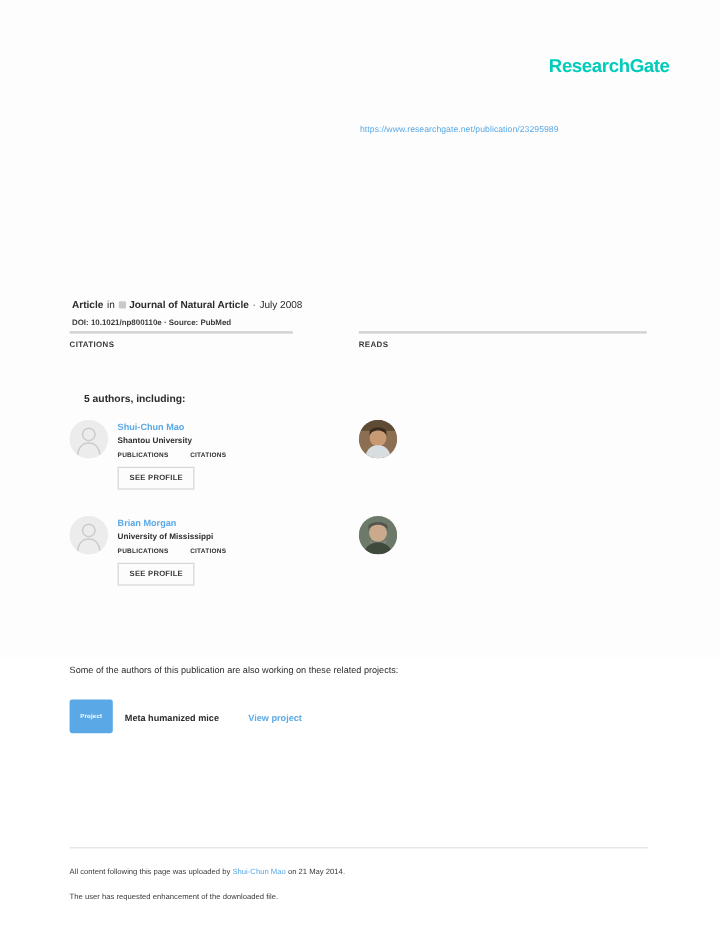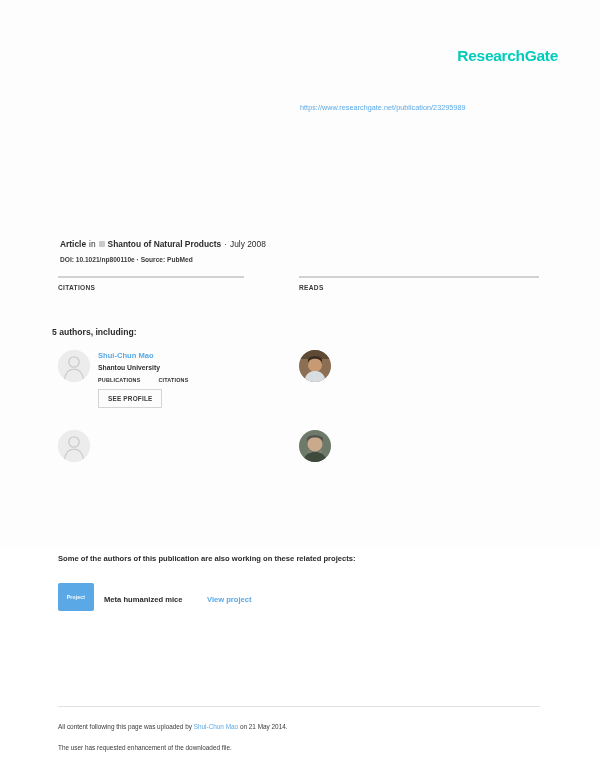--- a/index.html
+++ b/index.html
@@ -31,21 +31,21 @@
     top: 103px; left: 300px;
     font-size: 7.2px;
     color: #5aa9e6;
     white-space: nowrap;
     letter-spacing: 0.05px;
   }
 
   
   .meta-block {
     position: absolute;
-    top: 238px; left: 60px;
+    top: 248px; left: 60px;
     width: 480px;
   }
   .meta-line1 {
     font-size: 8.4px;
     color: #2b2b2b;
     white-space: nowrap;
     line-height: 12px;
     display: flex;
     align-items: center;
     gap: 3px;
@@ -86,21 +86,21 @@
     margin-top: 6px;
     font-size: 6.6px;
     font-weight: bold;
     color: #3a3a3a;
     letter-spacing: 0.3px;
   }
 
   
   .authors-header {
     position: absolute;
-    top: 327px; left: 52px;
+    top: 327px; left: 70px;
     font-size: 8.6px;
     font-weight: bold;
     color: #2b2b2b;
   }
   .authors-grid {
     position: absolute;
     top: 350px; left: 58px;
     width: 482px;
   }
   .author-row { display: flex; }
@@ -157,21 +157,21 @@
     color: #3a3a3a;
     letter-spacing: 0.2px;
     white-space: nowrap;
   }
 
   
   .projects-header {
     position: absolute;
     top: 554px; left: 58px;
     font-size: 7.6px;
-    font-weight: bold;
+    font-weight: normal;
     color: #2b2b2b;
     white-space: nowrap;
     text-align: right;
   }
   .project-item {
     position: absolute;
     top: 583px; left: 58px;
     display: flex;
     align-items: center;
     gap: 10px;
@@ -228,21 +228,21 @@
 <div class="page">
 
   <div class="rg-logo">ResearchGate</div>
   <div class="doc-url">https://www.researchgate.net/publication/23295989</div>
 
   <div class="meta-block">
     <div class="meta-line1">
       <span class="lbl">Article</span>
       <span>in</span>
       <span class="journal-badge"></span>
-      <span class="journal">Shantou of Natural Products</span>
+      <span class="journal">Journal of Natural Article</span>
       <span>·</span>
       <span>July 2008</span>
     </div>
     <div class="meta-line2">DOI: 10.1021/np800110e · Source: PubMed</div>
   </div>
 
   <div class="stats">
     <div class="stat-col">
       <div class="stat-rule"></div>
       <div class="stat-label">CITATIONS</div>
@@ -295,20 +295,29 @@
     <div class="author-row">
 
       <div class="author-card">
         <div class="avatar">
           <svg width="32" height="32" viewBox="0 0 32 32">
             <rect width="32" height="32" fill="#ececec"></rect>
             <circle cx="16" cy="12" r="5.2" fill="none" stroke="#cccccc" stroke-width="1.3"></circle>
             <path d="M6.5 30 C7.5 21.5 12 19.2 16 19.2 C20 19.2 24.5 21.5 25.5 30" fill="none" stroke="#cccccc" stroke-width="1.3"></path>
           </svg>
         </div>
+        <div class="author-info">
+          <div class="author-name">Brian Morgan</div>
+          <div class="author-aff">University of Mississippi</div>
+          <div class="author-stats">
+            <span class="author-stat">PUBLICATIONS</span>
+            <span class="author-stat">CITATIONS</span>
+          </div>
+          <div class="see-profile">SEE PROFILE</div>
+        </div>
       </div>
 
       <div class="author-card">
         <div class="avatar">
           <svg width="32" height="32" viewBox="0 0 32 32">
             <rect width="32" height="32" fill="#6d7a6a"></rect>
             <circle cx="16" cy="14" r="7.5" fill="#caa98c"></circle>
             <path d="M8 13 C8 5.5 24 5.5 24 13 L24 9 C24 4 8 4 8 9 Z" fill="#55524d"></path>
             <path d="M9 19 C10 24 22 24 23 19 C23 25 19.5 27 16 27 C12.5 27 9 25 9 19 Z" fill="#8a8682"></path>
             <path d="M4 32 C5.5 24 11 22 16 22 C21 22 26.5 24 28 32 Z" fill="#3f4a3d"></path>

